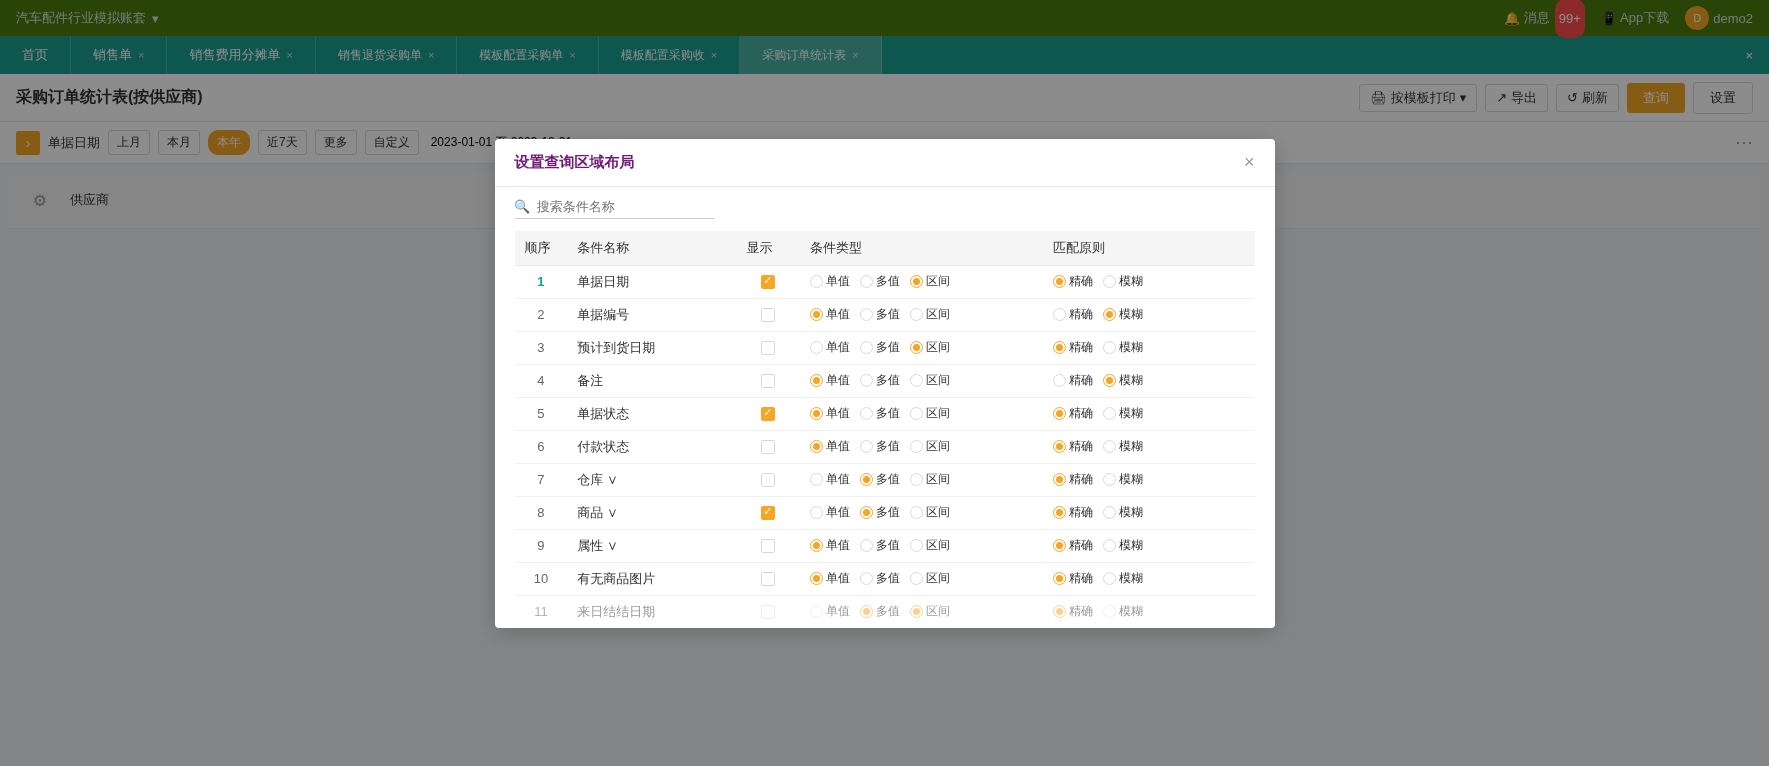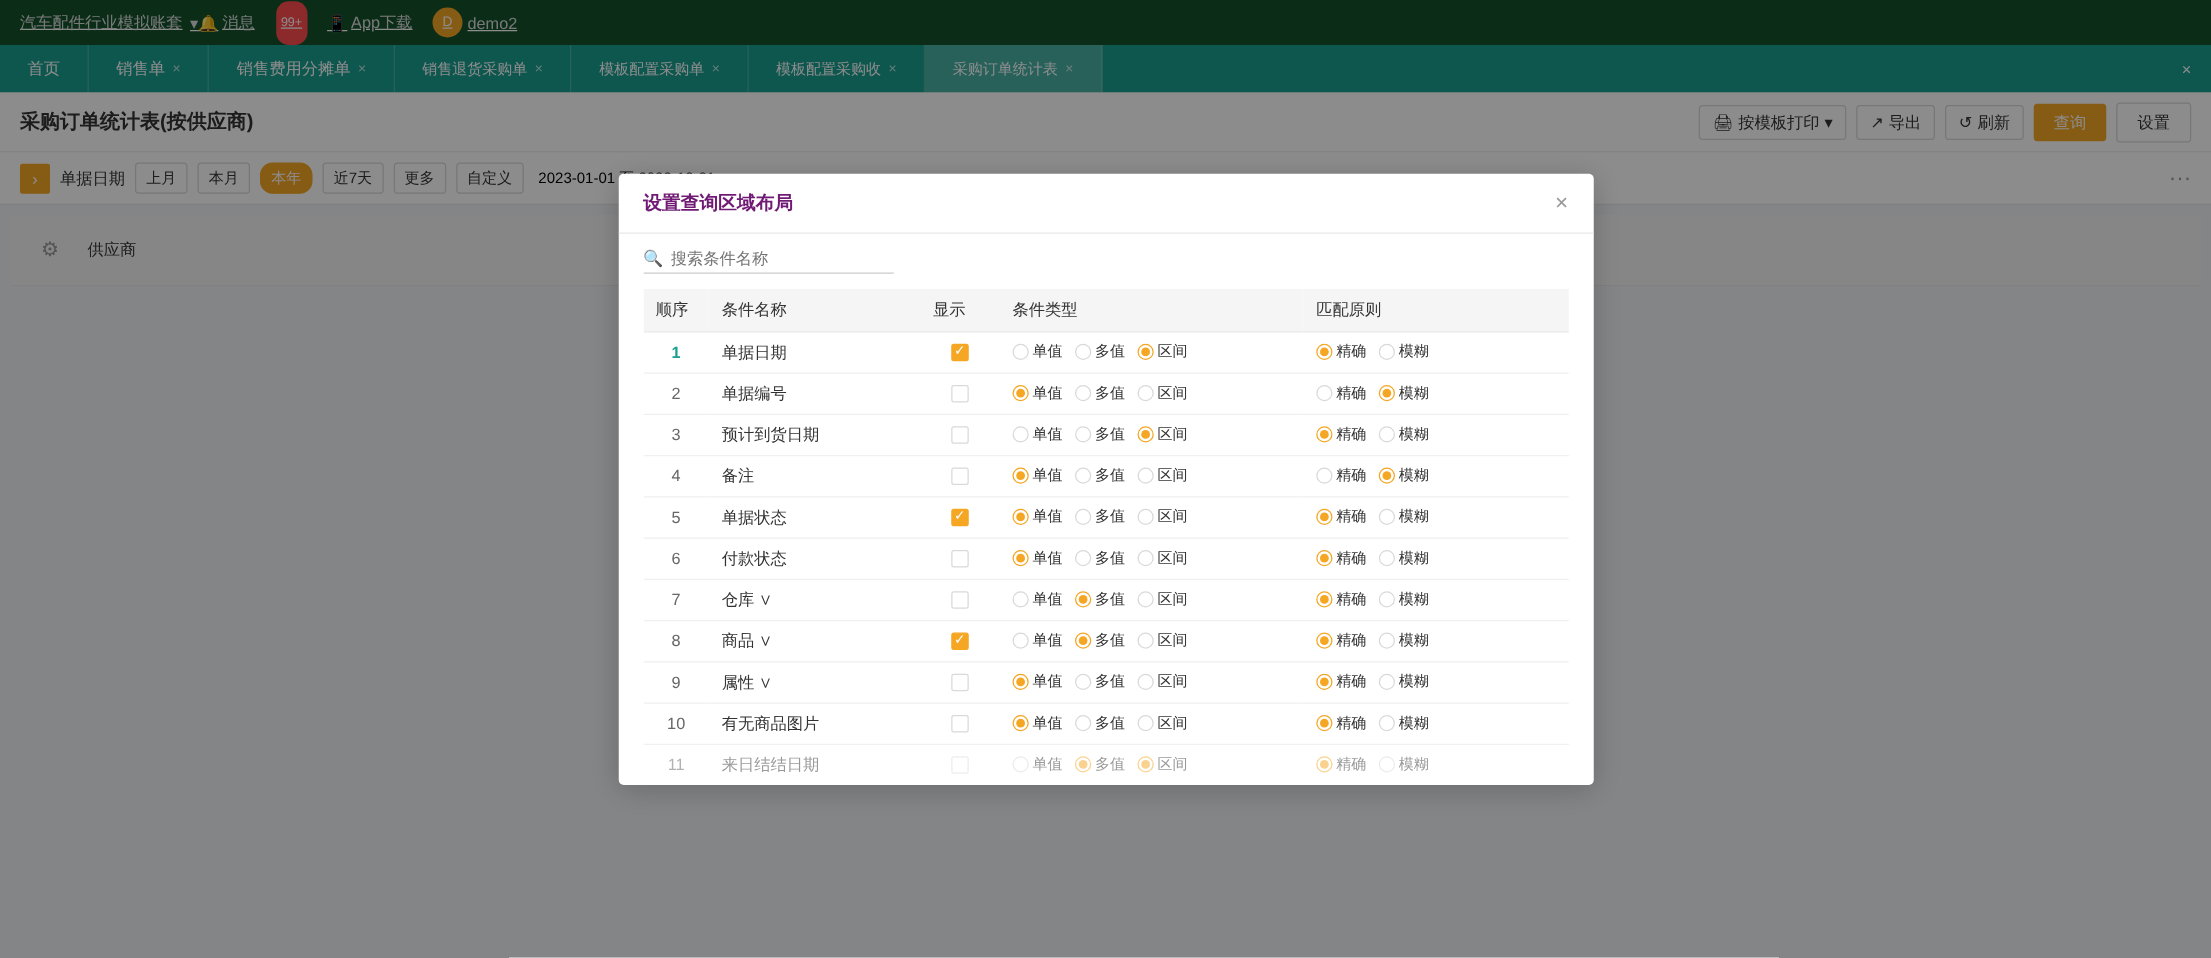--- a/index.html
+++ b/index.html
@@ -1,31 +1,30 @@
 <!DOCTYPE html>
 <html><head>
   <meta charset="utf-8">
   <style>
     * { box-sizing: border-box; margin: 0; padding: 0; }
     body { font-family: 'Microsoft YaHei', Arial, sans-serif; font-size: 13px; background: #f0f2f5; overflow: hidden; }
 
     
     .top-bar {
       height: 36px;
-      background: #14532d;
-      display: flex;
-      align-items: center;
-      justify-content: flex-start;
+      background: #4d7c0f;
+      display: flex;
+      align-items: center;
+      justify-content: space-between;
       padding: 0 16px;
       color: #fff;
-      text-decoration: underline;
     }
     .top-bar-left { font-size: 13px; color: #ddd; display: flex; align-items: center; gap: 6px; }
     .top-bar-right { display: flex; align-items: center; gap: 16px; font-size: 13px; color: #ddd; }
-    .notif-badge { background: #ff4d4f; color: #fff; border-radius: 10px; font-size: 10px; padding: 12px 4px; margin-left: 14px; }
+    .notif-badge { background: #ff4d4f; color: #fff; border-radius: 10px; font-size: 13px; padding: 12px 4px; margin-left: 2px; }
 
     
     .tab-bar {
       height: 38px;
       background: #1a9e8f;
       display: flex;
       align-items: center;
       padding: 0 0 0 0;
     }
     .tab-item {

